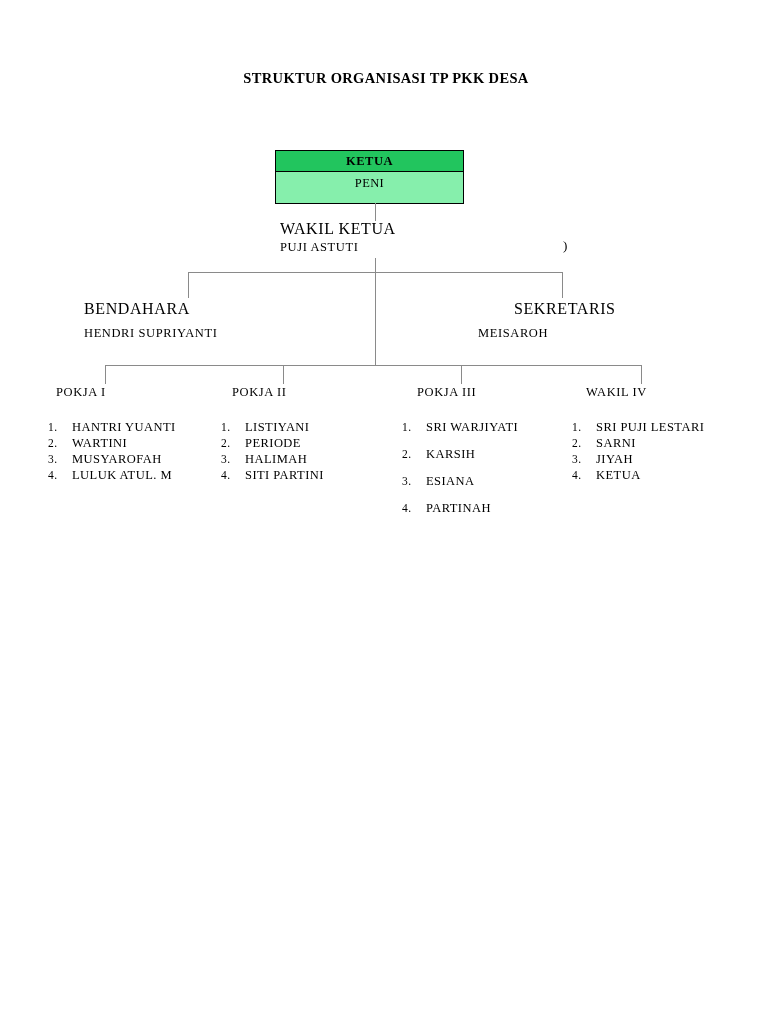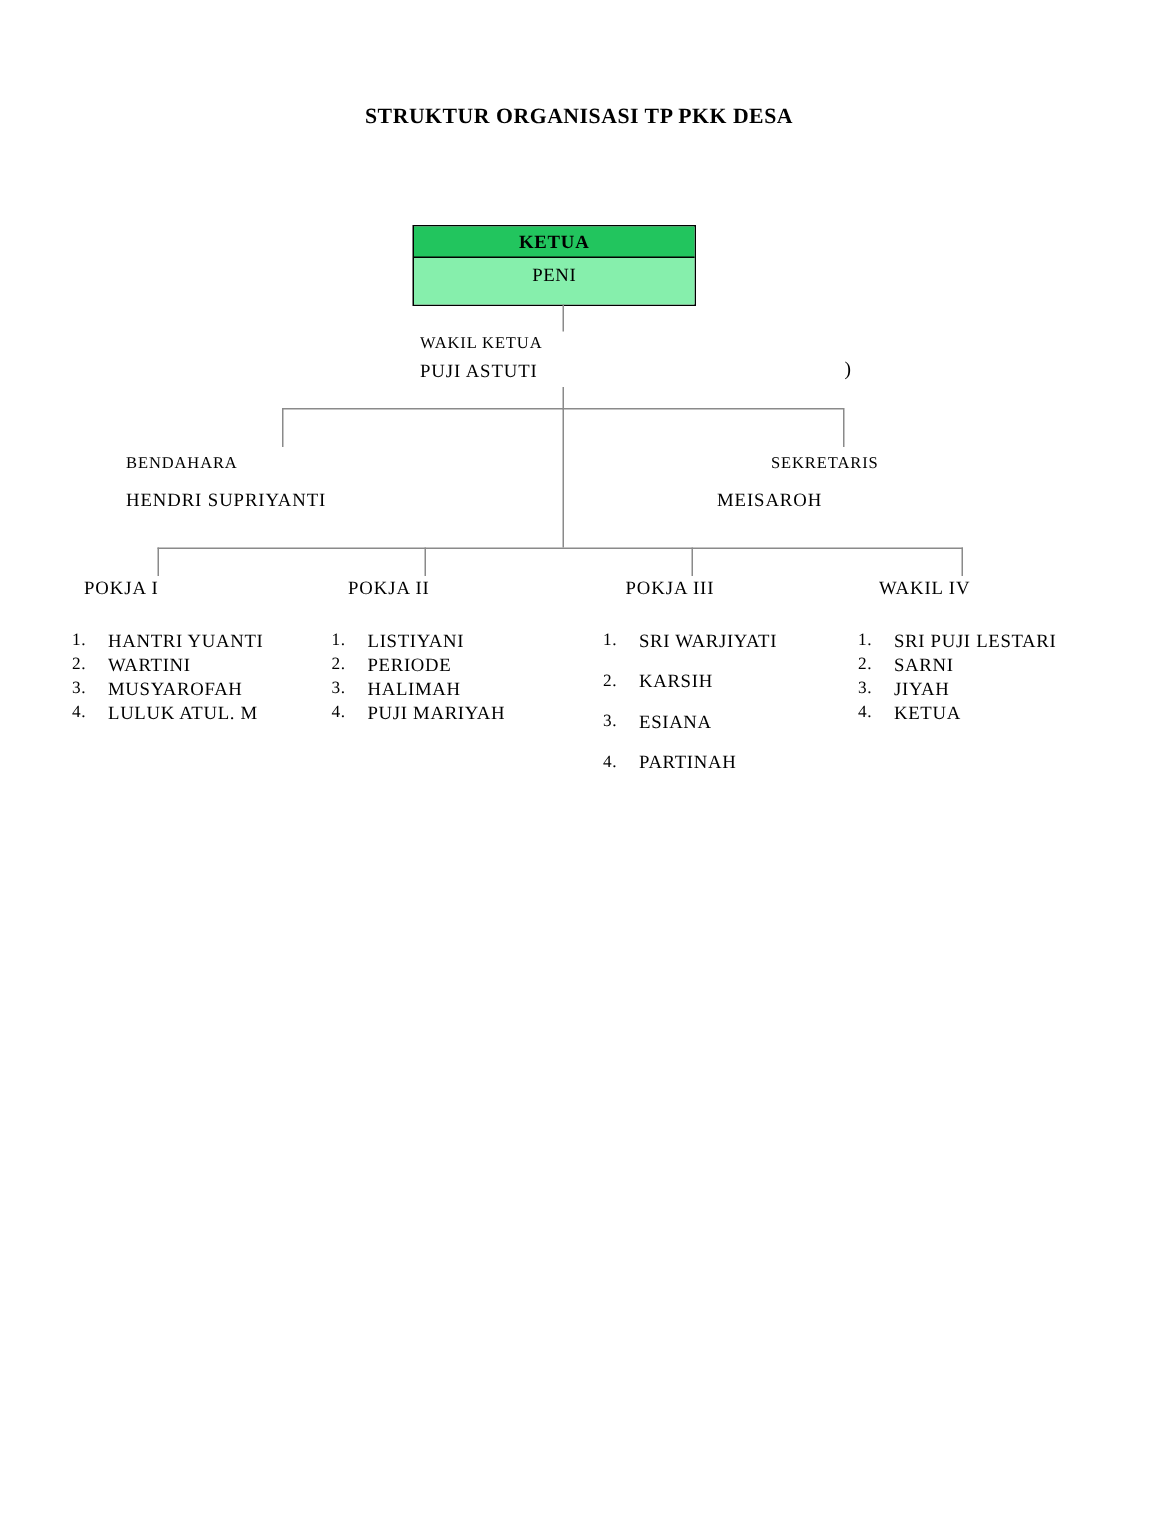--- a/index.html
+++ b/index.html
@@ -85,21 +85,21 @@
   }
 
   
   .lbl {
     position: absolute;
     font-size: 12.5px;
     letter-spacing: 0.55px;
     white-space: pre;
     line-height: 16px;
   }
-  .role-title { font-size: 11px; letter-spacing: 0.6px; }
+  .role-title { font-size: 16px; letter-spacing: 0.6px; }
   .role-name  { font-size: 12.5px; letter-spacing: 0.6px; }
 
   .stray-paren {
     position: absolute;
     font-size: 13px;
   }
 
   
   .pokja-head {
     position: absolute;
@@ -179,21 +179,21 @@
     <li><span class="num">1.</span><span>HANTRI YUANTI</span></li>
     <li><span class="num">2.</span><span>WARTINI</span></li>
     <li><span class="num">3.</span><span>MUSYAROFAH</span></li>
     <li><span class="num">4.</span><span>LULUK ATUL. M</span></li>
   </ul>
 
   <ul class="pokja-list list-tight" style="left:221px; top:419px; width:160px;">
     <li><span class="num">1.</span><span>LISTIYANI</span></li>
     <li><span class="num">2.</span><span>PERIODE</span></li>
     <li><span class="num">3.</span><span>HALIMAH</span></li>
-    <li><span class="num">4.</span><span>PUJI MARIYAH</span></li>
+    <li><span class="num">4.</span><span>SITI PARTINI</span></li>
   </ul>
 
   <ul class="pokja-list list-loose" style="left:402px; top:419px; width:165px;">
     <li><span class="num">1.</span><span>SRI WARJIYATI</span></li>
     <li><span class="num">2.</span><span>KARSIH</span></li>
     <li><span class="num">3.</span><span>ESIANA</span></li>
     <li><span class="num">4.</span><span>PARTINAH</span></li>
   </ul>
 
   <ul class="pokja-list list-tight" style="left:572px; top:419px; width:170px;">

